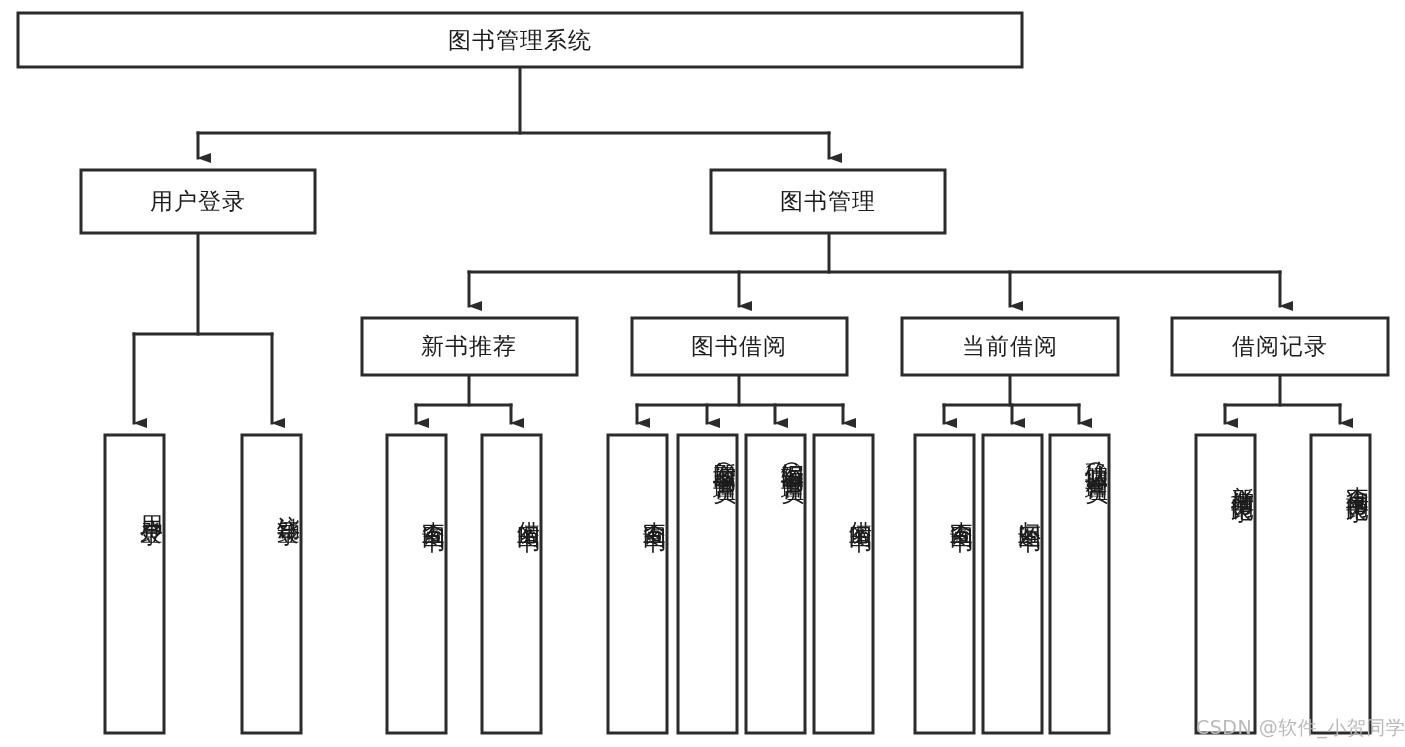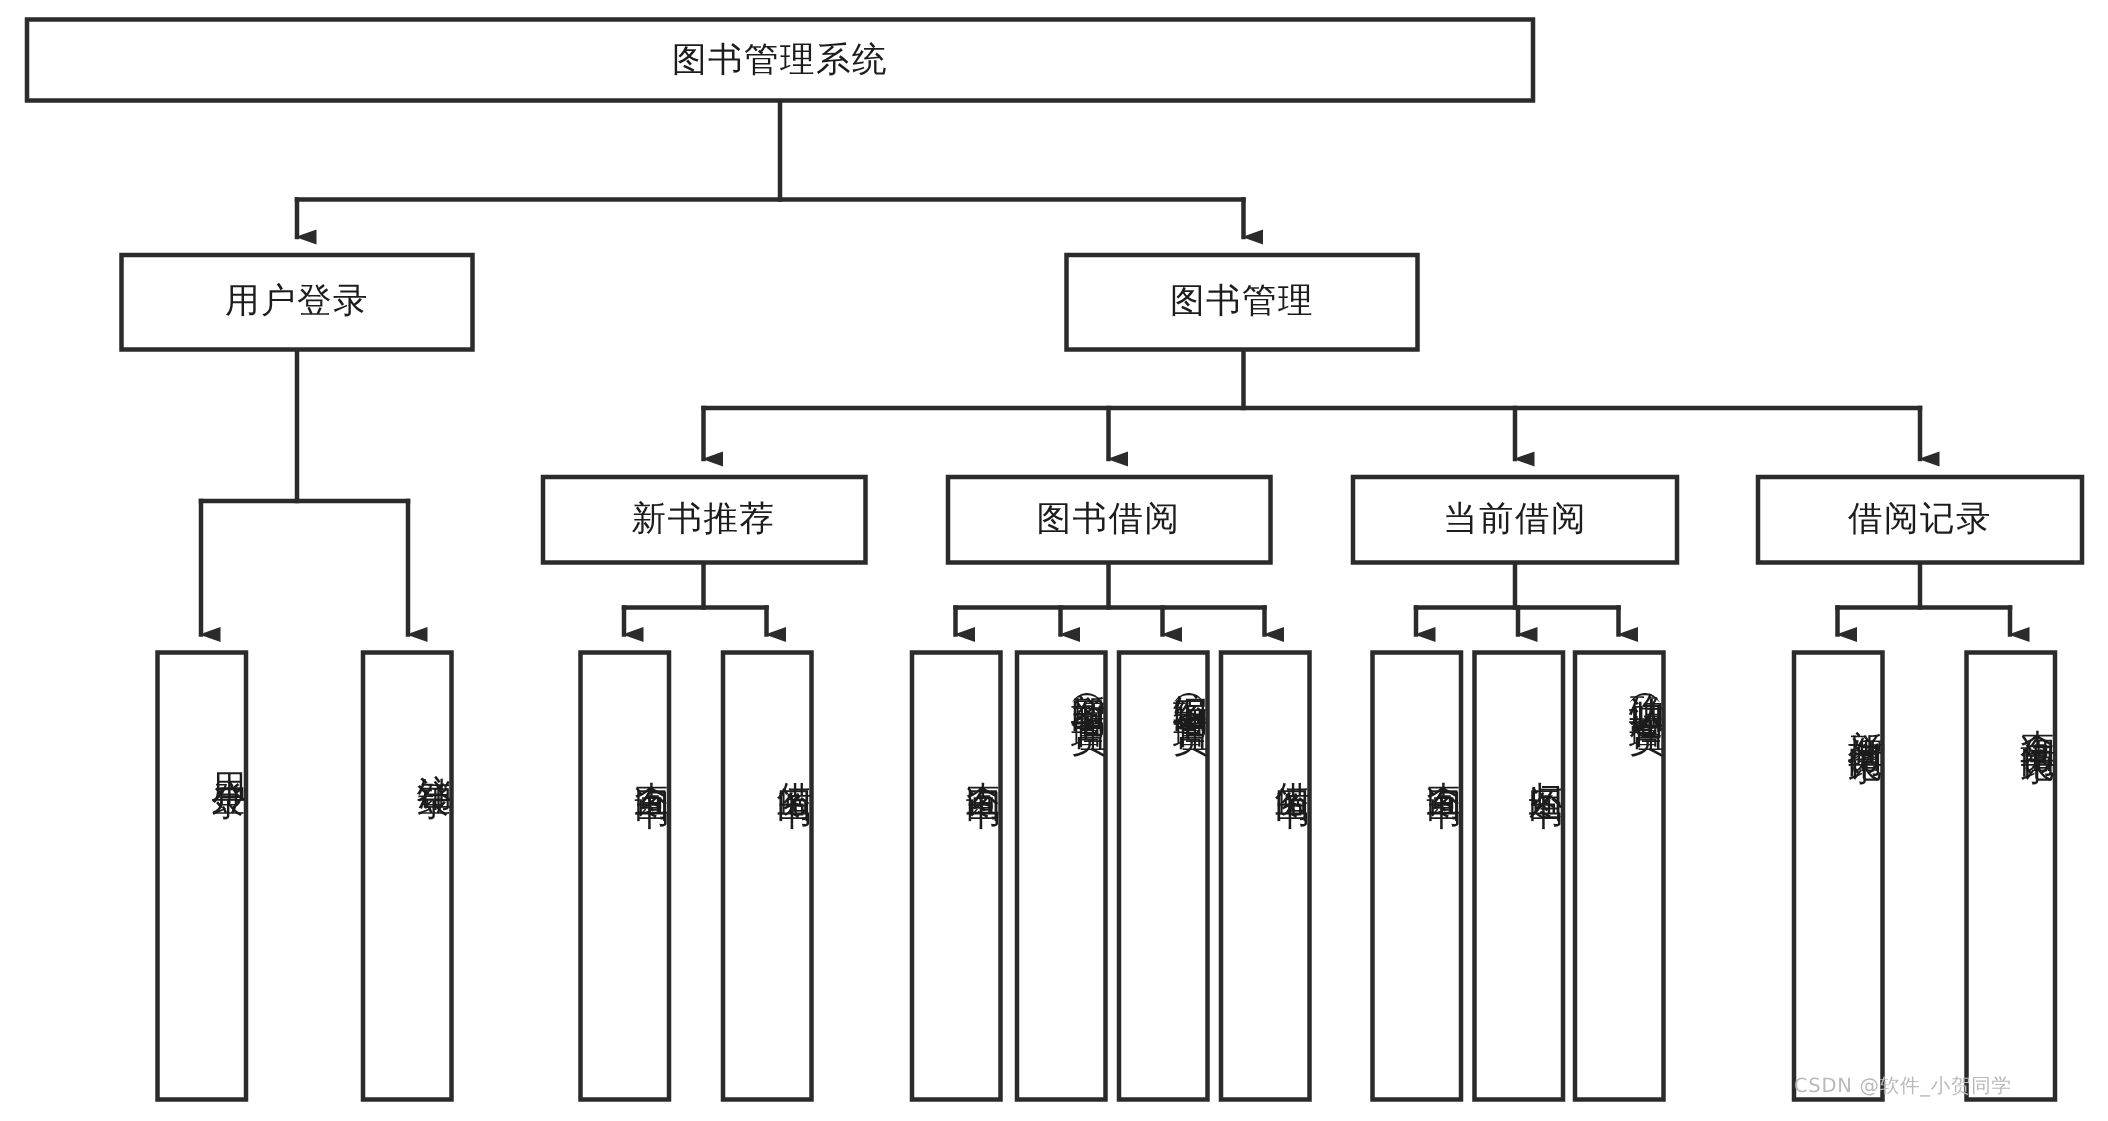--- a/index.html
+++ b/index.html
@@ -51,21 +51,21 @@
     line-height: 1.12;
     color: #1c1c1c;
     letter-spacing: 3px;
     white-space: nowrap;
     pointer-events: none;
     text-align: center;
   }
   .watermark {
     position: absolute;
     font-family: "DejaVu Sans", "Liberation Sans", sans-serif;
-    font-size: 13px;
+    font-size: 19px;
     color: #b9b9b9;
     white-space: nowrap;
     letter-spacing: 0.5px;
   }
 </style>
 </head>
 <body>
 
 <div id="canvas">
 

